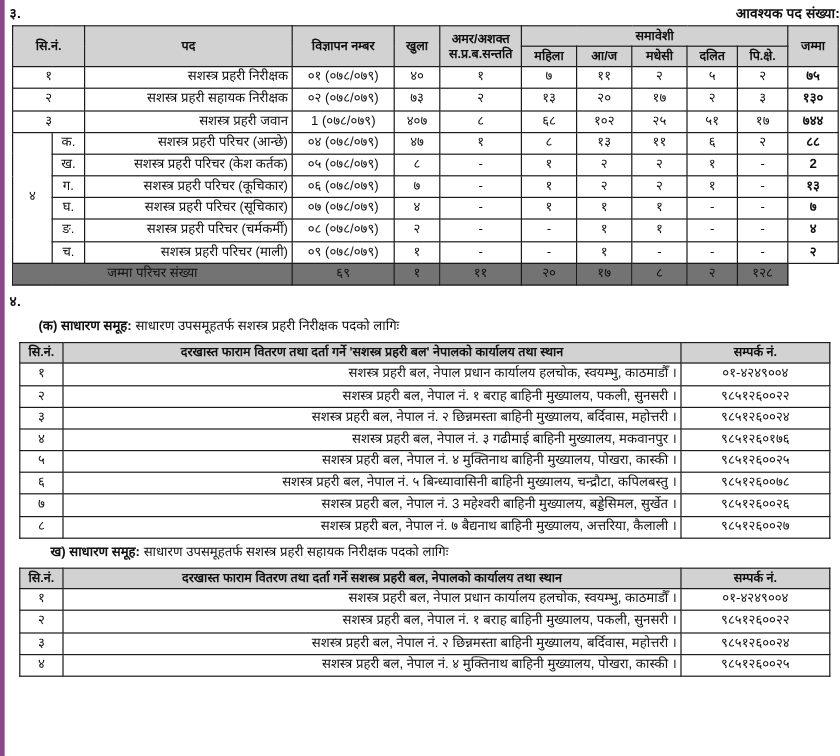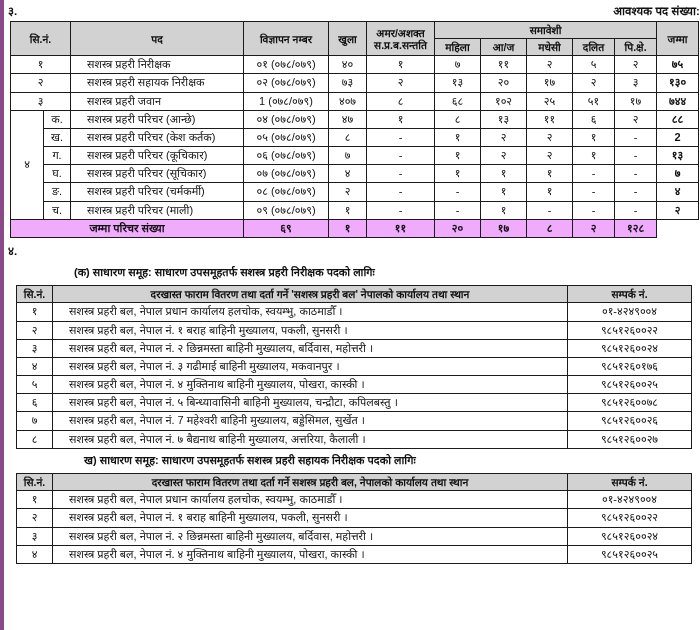--- a/index.html
+++ b/index.html
@@ -57,22 +57,22 @@
     text-align: left;
     padding-left: 2px;
   }
   .section-head .txt { flex: 1 1 auto; text-align: right; }
 
   .sub-head {
     font-size: 11px;
     padding: 4px 0 4px 26px;
     line-height: 1.3;
   }
-  .sub-head b { font-weight: bold; margin-left: 42px; }
-  .sub-head .light { font-weight: bold; }
+  .sub-head b { font-weight: bold; }
+  .sub-head .light { font-weight: normal; }
 
   
   table {
     border-collapse: collapse;
     table-layout: fixed;
     width: 100%;
     font-size: 11px;
   }
   table.main-tbl { width: 688px; }
   table.office-tbl { width: 676px; margin-left: 10px; }
@@ -84,23 +84,23 @@
     line-height: 1.2;
   }
   thead th {
     background: #d2d2d2;
     font-weight: bold;
     text-align: center;
     font-size: 10.5px;
     line-height: 1.15;
   }
   td.c { text-align: center; }
-  td.l { text-align: left; padding-left: 16px; }
+  td.l { text-align: right; padding-left: 16px; }
   td.b { font-weight: bold; }
-  tr.total-row td { font-weight: bold; background: #f0abfc; }
+  tr.total-row td { font-weight: normal; background: #737373; }
 
   .tbl-wrap { padding-left: 4px; }
   .office-wrap { padding-top: 2px; }
 
   .nowrap { white-space: nowrap; }
 </style>
 </head>
 <body>
 
 <div class="page-edge"></div>
@@ -333,21 +333,21 @@
             <td class="l">सशस्त्र प्रहरी बल, नेपाल नं. ४ मुक्तिनाथ बाहिनी मुख्यालय, पोखरा, कास्की ।</td>
             <td class="c">९८५१२६००२५</td>
           </tr>
           <tr>
             <td class="c">६</td>
             <td class="l">सशस्त्र प्रहरी बल, नेपाल नं. ५ बिन्ध्यावासिनी बाहिनी मुख्यालय, चन्द्रौटा, कपिलबस्तु ।</td>
             <td class="c">९८५१२६००७८</td>
           </tr>
           <tr>
             <td class="c">७</td>
-            <td class="l">सशस्त्र प्रहरी बल, नेपाल नं. 7 महेश्वरी बाहिनी मुख्यालय, बड्डेसिमल, सुर्खेत ।</td>
+            <td class="l">सशस्त्र प्रहरी बल, नेपाल नं. 3 महेश्वरी बाहिनी मुख्यालय, बड्डेसिमल, सुर्खेत ।</td>
             <td class="c">९८५१२६००२६</td>
           </tr>
           <tr>
             <td class="c">८</td>
             <td class="l">सशस्त्र प्रहरी बल, नेपाल नं. ७ बैद्यनाथ बाहिनी मुख्यालय, अत्तरिया, कैलाली ।</td>
             <td class="c">९८५१२६००२७</td>
           </tr>
         </tbody>
   </table>
   </div>

